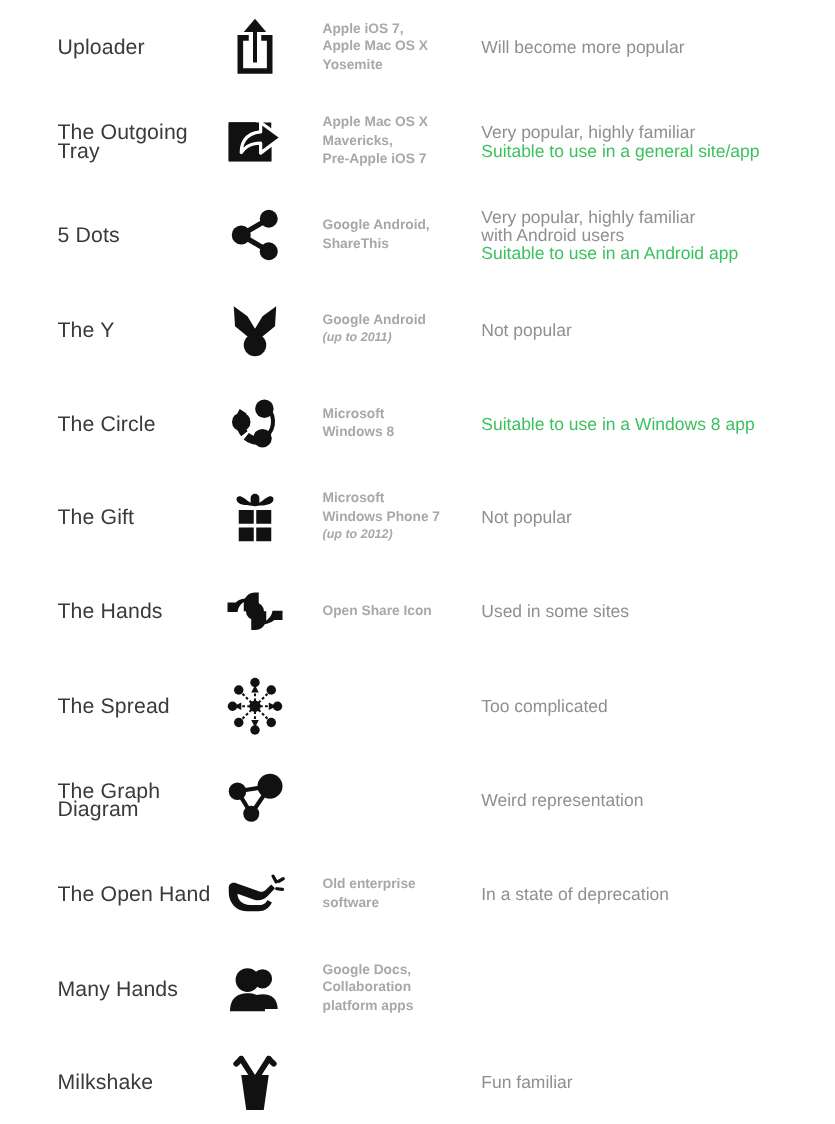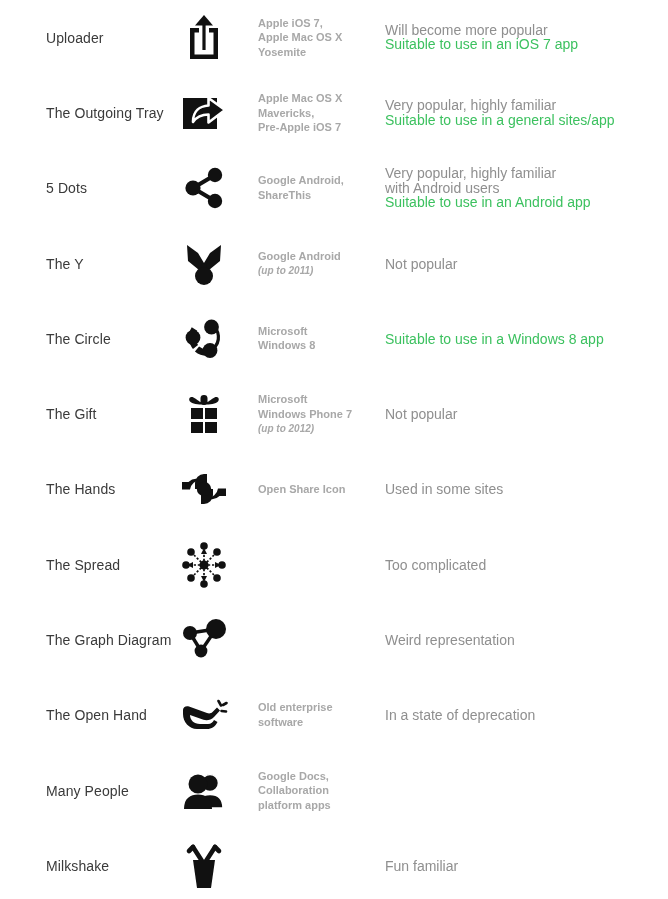--- a/index.html
+++ b/index.html
@@ -29,21 +29,21 @@
 
   .cell {
     position: absolute;
     top: 50%;
     transform: translateY(-50%);
   }
 
   .col-name {
     left: 46px;
     width: 140px;
-    font-size: 14px;
+    font-size: 17px;
     color: #3a3a3a;
     line-height: 15px;
     letter-spacing: 0.1px;
   }
 
   .col-icon {
     left: 176px;
     width: 56px;
     height: 56px;
     top: 50%;
@@ -91,37 +91,36 @@
       <div class="cell col-icon">
         <svg width="44" height="48" viewBox="0 0 44 48">
       <path d="M8 14 L8 45 L36 45 L36 14 L27 14 L27 18.5 L31.5 18.5 L31.5 40.5 L12.5 40.5 L12.5 18.5 L17 18.5 L17 14 Z" fill="#111"></path>
       <rect x="20.4" y="10" width="3.2" height="26" fill="#111"></rect>
       <path d="M22 1 L31 11.5 L13 11.5 Z" fill="#111"></path>
     </svg>
       </div>
       <div class="cell col-platform"><span>Apple iOS 7,<br>Apple Mac OS X<br>Yosemite</span></div>
       <div class="cell col-notes">
         <span class="plain">Will become more popular</span>
-        <span class="suitable">Suitable to use in an iOS 7 app</span>
       </div>
     </div>
     <div class="row">
       <div class="cell col-name">The Outgoing Tray</div>
       <div class="cell col-icon">
         <svg width="46" height="42" viewBox="0 0 46 42">
       <path d="M2 6 L24 6 L24 11 L20 15 L7 15 L7 32 L31 32 L31 23 L36 18.5 L36 37 L2 37 Z" fill="#111"></path>
       <path d="M2 6 L24 6 L24 11 L20 15 L7 15 L7 32 L31 32 L31 23 L36 18.5 L36 37 L2 37 Z" fill="#111"></path>
       <rect x="2" y="6" width="34" height="31" fill="#111"></rect>
       <path d="M12 30 C12 19 19 14 27.5 13.5 L27.5 6 L44 18 L27.5 30.5 L27.5 22.5 C20.5 22.5 15.5 25 12 30 Z" fill="#111" stroke="#fff" stroke-width="2.6" stroke-linejoin="round"></path>
     </svg>
       </div>
       <div class="cell col-platform"><span>Apple Mac OS X<br>Mavericks,<br>Pre-Apple iOS 7</span></div>
       <div class="cell col-notes">
         <span class="plain">Very popular, highly familiar</span>
-        <span class="suitable">Suitable to use in a general sites/app</span>
+        <span class="suitable">Suitable to use in a general site/app</span>
       </div>
     </div>
     <div class="row">
       <div class="cell col-name">5 Dots</div>
       <div class="cell col-icon">
         <svg width="44" height="42" viewBox="0 0 44 42">
       <line x1="11" y1="21" x2="33" y2="8" stroke="#111" stroke-width="4.2"></line>
       <line x1="11" y1="21" x2="33" y2="34" stroke="#111" stroke-width="4.2"></line>
       <circle cx="11" cy="21" r="7.6" fill="#111"></circle>
       <circle cx="33" cy="8" r="7.2" fill="#111"></circle>
@@ -259,21 +258,21 @@
       <path d="M3 12 C3 9 6 7.5 9 8.5 L27 15 C29 15.8 31 15.5 32.5 14 L37 9.5 L40 12.5 L34 19 C31 22 27 23 23.5 21.8 L10 17 C10 22 14 26 20 26 L28 26 C31 26 33 24 34 22 L37.5 24 C35.5 28.5 31.5 31 27 31 L17 31 C9 31 3 24 3 16 Z" fill="#111"></path>
       <path d="M38.5 3 L41 7.5 M43 7 L46.5 5 M41.5 13 L46 13.5" stroke="#111" stroke-width="2.6" stroke-linecap="round"></path>
     </svg>
       </div>
       <div class="cell col-platform"><span>Old enterprise<br>software</span></div>
       <div class="cell col-notes">
         <span class="plain">In a state of deprecation</span>
       </div>
     </div>
     <div class="row">
-      <div class="cell col-name">Many People</div>
+      <div class="cell col-name">Many Hands</div>
       <div class="cell col-icon">
         <svg width="46" height="38" viewBox="0 0 46 38">
       <circle cx="29" cy="11" r="8.5" fill="#111"></circle>
       <path d="M16 36 C16 26 22 22.5 29 22.5 C36 22.5 42 26 42 36 Z" fill="#111"></path>
       <circle cx="29" cy="11" r="8.5" fill="#111" stroke="#fff" stroke-width="1.6"></circle>
       <path d="M16 36 C16 26 22 22.5 29 22.5 C36 22.5 42 26 42 36 Z" fill="#111" stroke="#fff" stroke-width="1.6"></path>
       <circle cx="17" cy="12" r="9.5" fill="#111"></circle>
       <path d="M3 37 C3 26 9.5 22.5 17 22.5 C24.5 22.5 31 26 31 37 Z" fill="#111"></path>
     </svg>
       </div>

